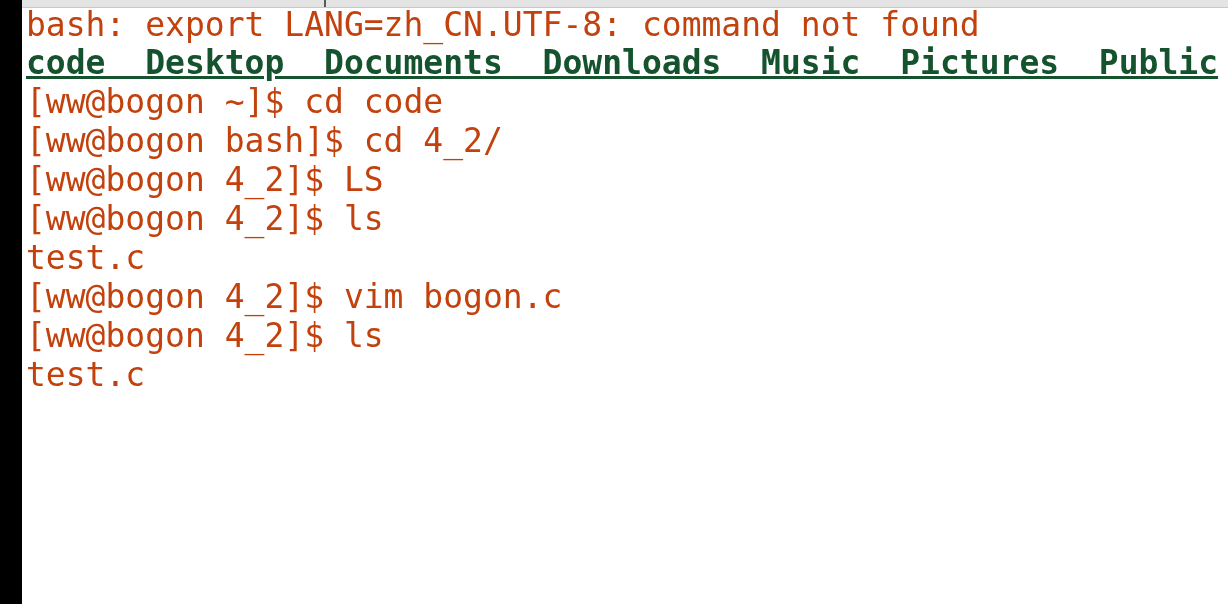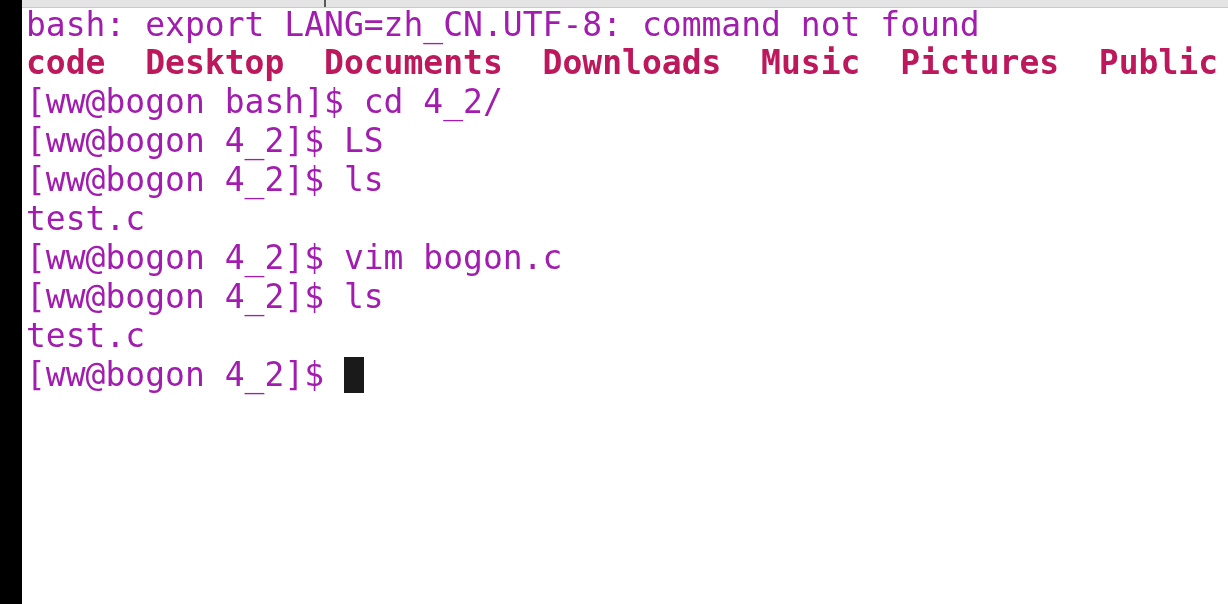--- a/index.html
+++ b/index.html
@@ -73,25 +73,26 @@
     padding-left: 4px;
     color: #1a1a1a;
   }
   .term-line:first-child {
     height: 35px;
     line-height: 33px;
   }
 
   .seg { white-space: pre; }
   .seg-dir {
-    color: #be185d;
+    color: #14532d;
     font-weight: bold;
+    text-decoration: underline;
   }
   .seg-plain {
-    color: #a21caf;
+    color: #c2410c;
     font-weight: normal;
   }
 
   #cursor-block {
     display: inline-block;
     width: 20px;
     height: 36px;
     background: #1a1a1a;
     vertical-align: -7px;
   }
@@ -103,23 +104,23 @@
 
   <div id="top-chrome-strip">
     <div id="top-chrome-tick"></div>
   </div>
 
   <div id="left-edge-band"></div>
 
   <div id="terminal-screen">
       <div class="term-line"><span class="seg seg-plain">bash: export LANG=zh_CN.UTF-8: command not found</span></div>
       <div class="term-line"><span class="seg seg-dir">code  Desktop  Documents  Downloads  Music  Pictures  Public</span></div>
+      <div class="term-line"><span class="seg seg-plain">[ww@bogon ~]$ cd code</span></div>
       <div class="term-line"><span class="seg seg-plain">[ww@bogon bash]$ cd 4_2/</span></div>
       <div class="term-line"><span class="seg seg-plain">[ww@bogon 4_2]$ LS</span></div>
       <div class="term-line"><span class="seg seg-plain">[ww@bogon 4_2]$ ls</span></div>
       <div class="term-line"><span class="seg seg-plain">test.c</span></div>
       <div class="term-line"><span class="seg seg-plain">[ww@bogon 4_2]$ vim bogon.c</span></div>
       <div class="term-line"><span class="seg seg-plain">[ww@bogon 4_2]$ ls</span></div>
       <div class="term-line"><span class="seg seg-plain">test.c</span></div>
-      <div class="term-line"><span class="seg seg-plain">[ww@bogon 4_2]$ </span><span id="cursor-block"></span></div>
     </div>
 
 </div>
 
 </body></html>

